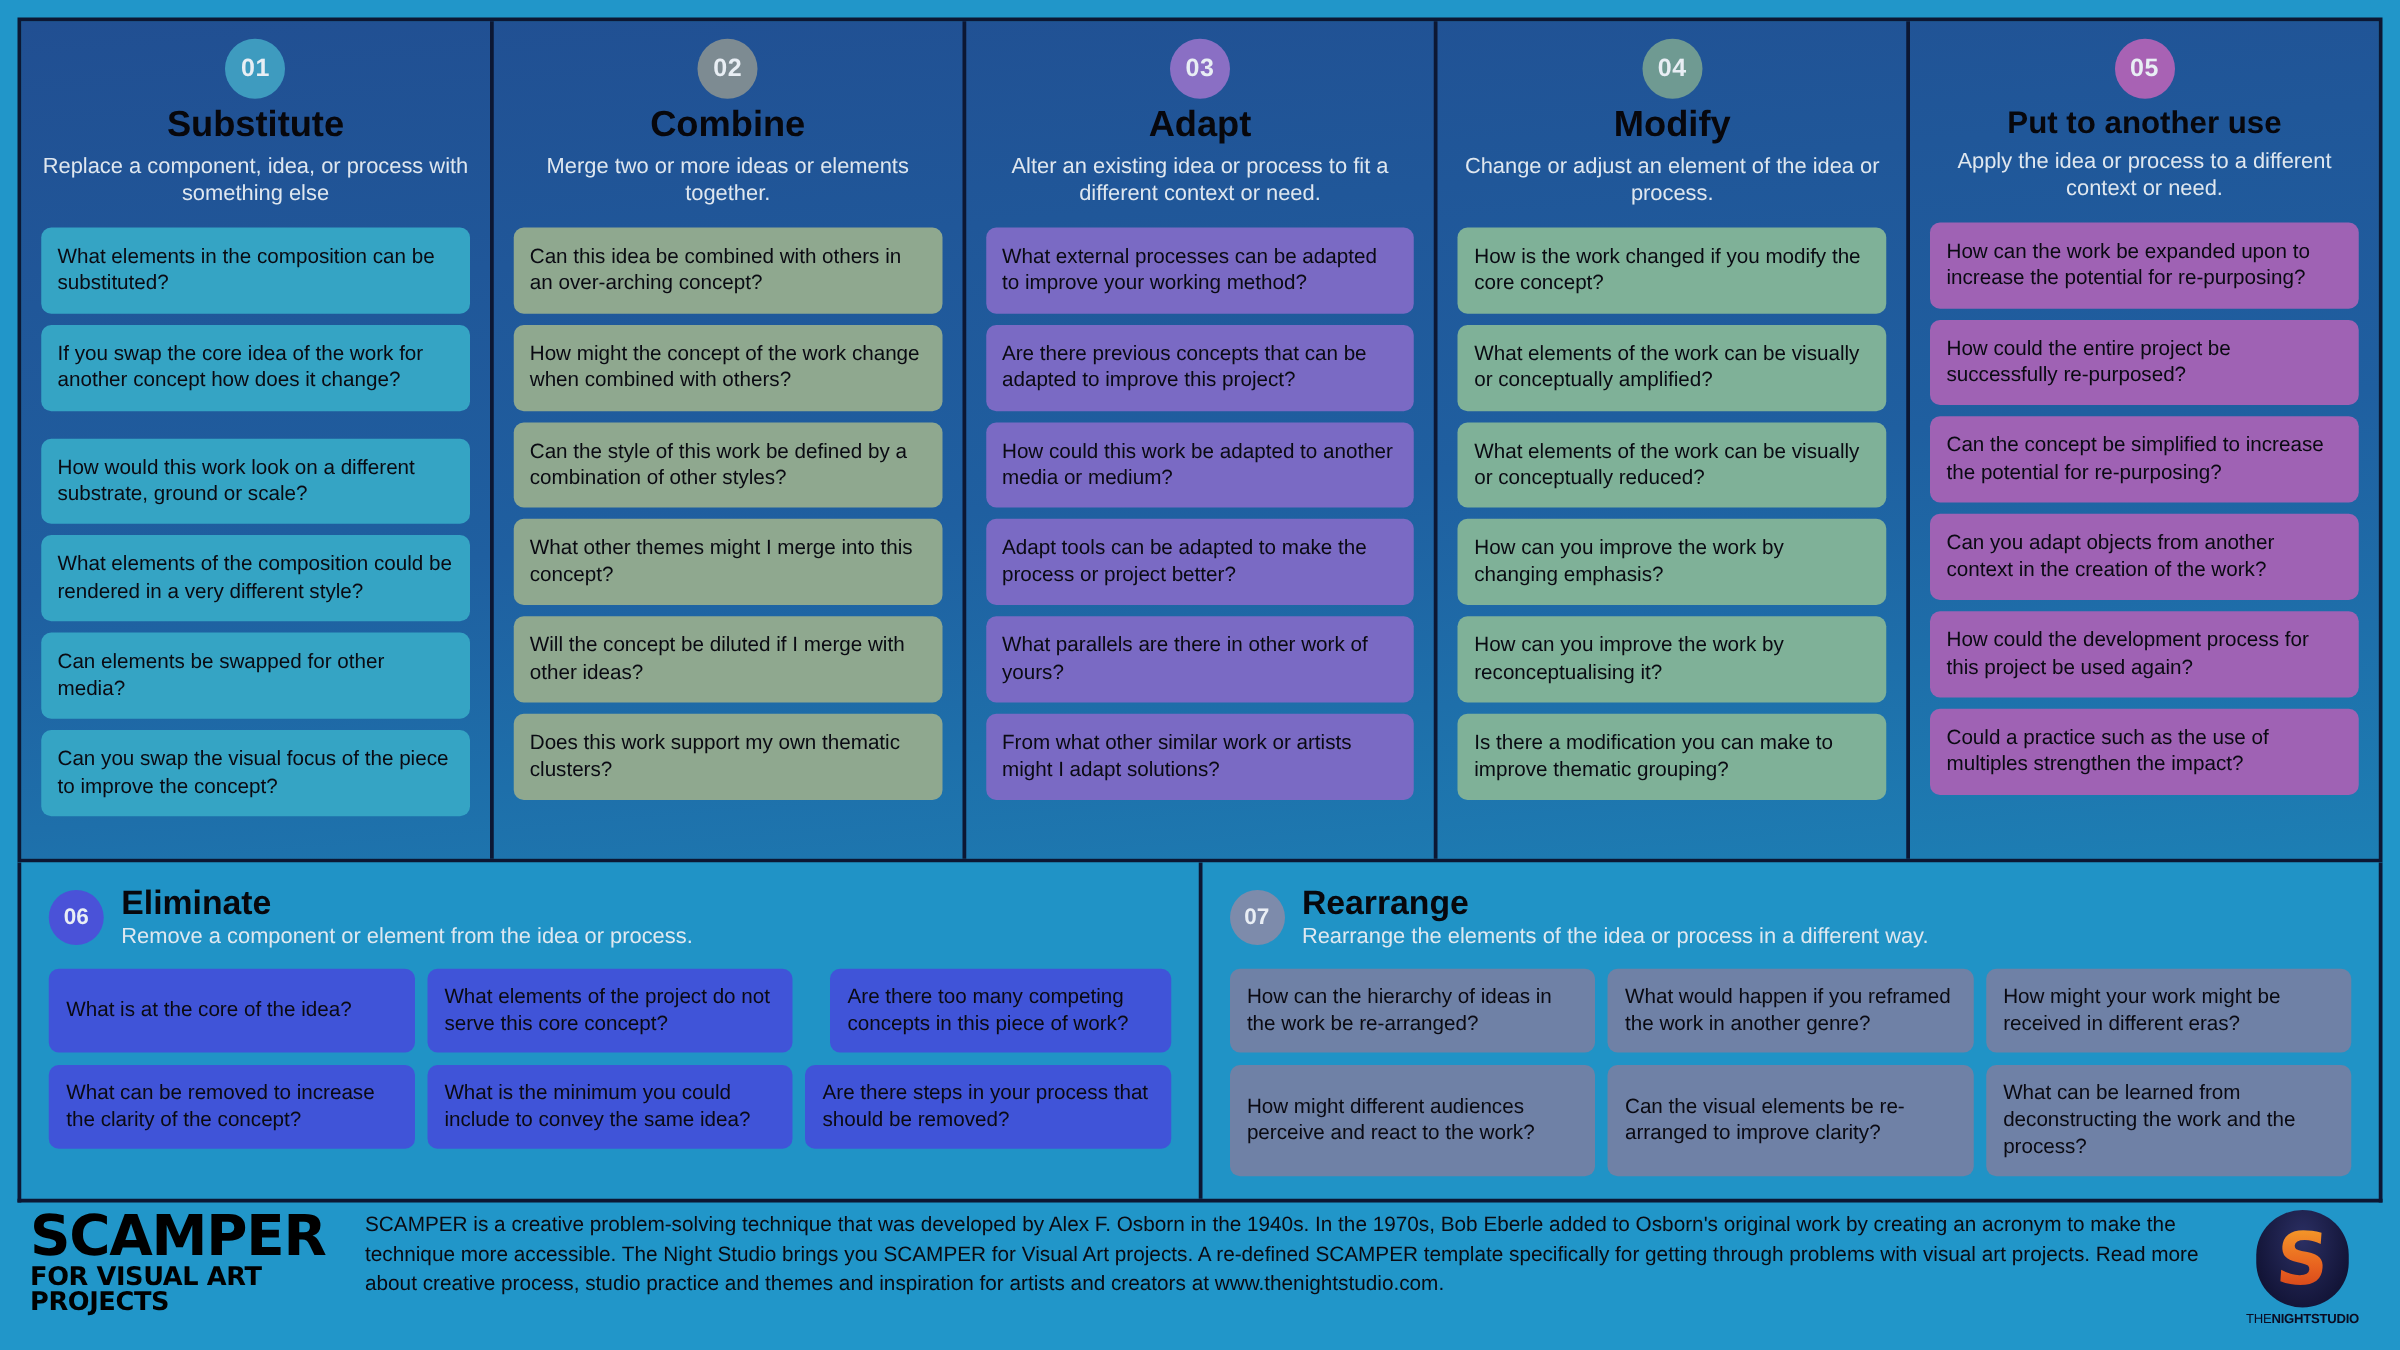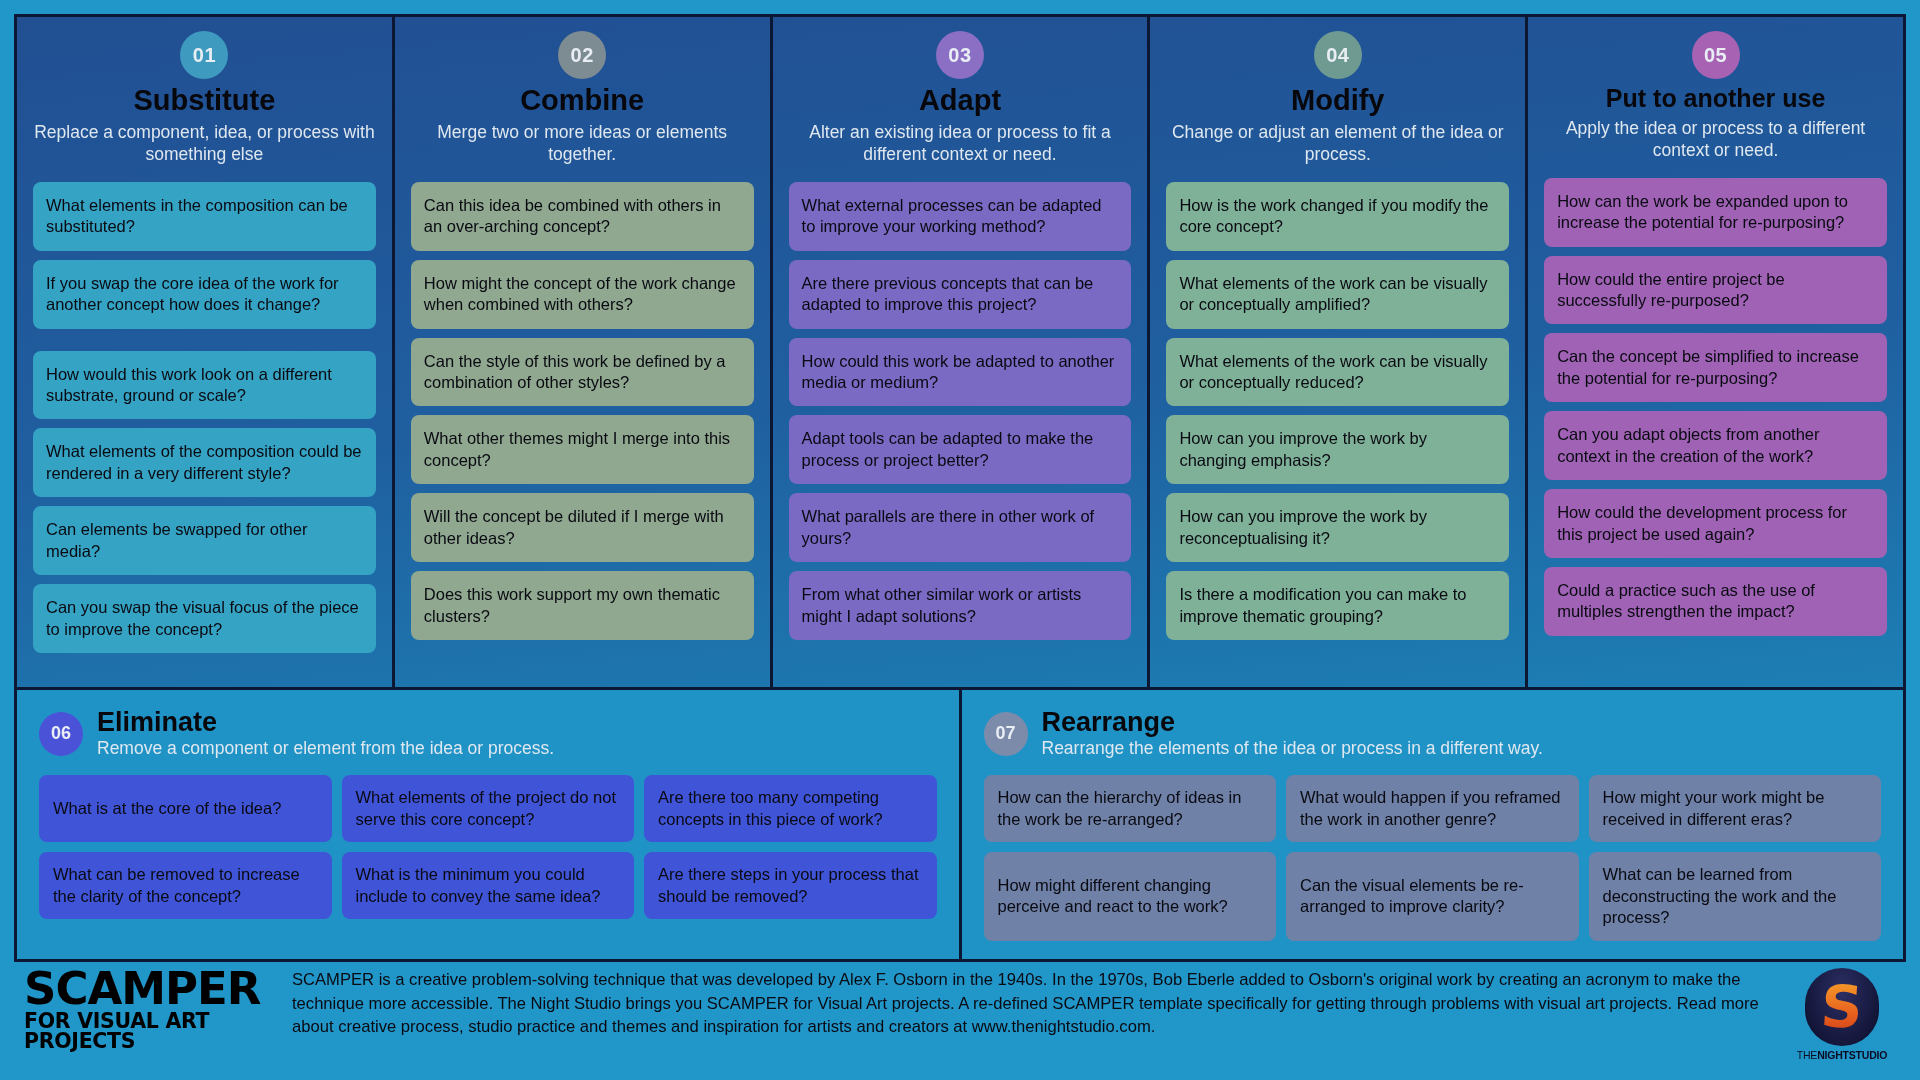--- a/index.html
+++ b/index.html
@@ -236,39 +236,39 @@
         <div class="panel-head">
           <div class="panel-badge" style="background: rgb(74, 82, 216);">06</div>
           <div class="panel-head-text">
             <div class="panel-title">Eliminate</div>
             <div class="panel-desc">Remove a component or element from the idea or process.</div>
           </div>
         </div>
         <div class="panel-cards">
           <div class="pcard" style="background: rgb(64, 84, 216);">What is at the core of the idea?</div>
           <div class="pcard" style="background: rgb(64, 84, 216);">What elements of the project do not serve this core concept?</div>
-          <div class="pcard" style="background: rgb(64, 84, 216);">Are there too many competing concepts in this piece of work?</div>
+          <div class="pcard" style="background: rgb(64, 84, 216); margin-left: 20px;">Are there too many competing concepts in this piece of work?</div>
           <div class="pcard" style="background: rgb(64, 84, 216);">What can be removed to increase the clarity of the concept?</div>
           <div class="pcard" style="background: rgb(64, 84, 216);">What is the minimum you could include to convey the same idea?</div>
           <div class="pcard" style="background: rgb(64, 84, 216);">Are there steps in your process that should be removed?</div>
         </div>
       </div>
       <div class="panel">
         <div class="panel-head">
           <div class="panel-badge" style="background: rgb(125, 139, 171);">07</div>
           <div class="panel-head-text">
             <div class="panel-title">Rearrange</div>
             <div class="panel-desc">Rearrange the elements of the idea or process in a different way.</div>
           </div>
         </div>
         <div class="panel-cards">
           <div class="pcard" style="background: rgb(111, 129, 166);">How can the hierarchy of ideas in the work be re-arranged?</div>
           <div class="pcard" style="background: rgb(111, 129, 166);">What would happen if you reframed the work in another genre?</div>
           <div class="pcard" style="background: rgb(111, 129, 166);">How might your work might be received in different eras?</div>
-          <div class="pcard" style="background: rgb(111, 129, 166);">How might different changing perceive and react to the work?</div>
+          <div class="pcard" style="background: rgb(111, 129, 166);">How might different audiences perceive and react to the work?</div>
           <div class="pcard" style="background: rgb(111, 129, 166);">Can the visual elements be re-arranged to improve clarity?</div>
           <div class="pcard" style="background: rgb(111, 129, 166);">What can be learned from deconstructing the work and the process?</div>
         </div>
       </div>
     </div>
 
   <div class="footer">
     <div class="logo-block">
       <div class="logo-main">SCAMPER</div>
       <div class="logo-sub">FOR VISUAL ART PROJECTS</div>

